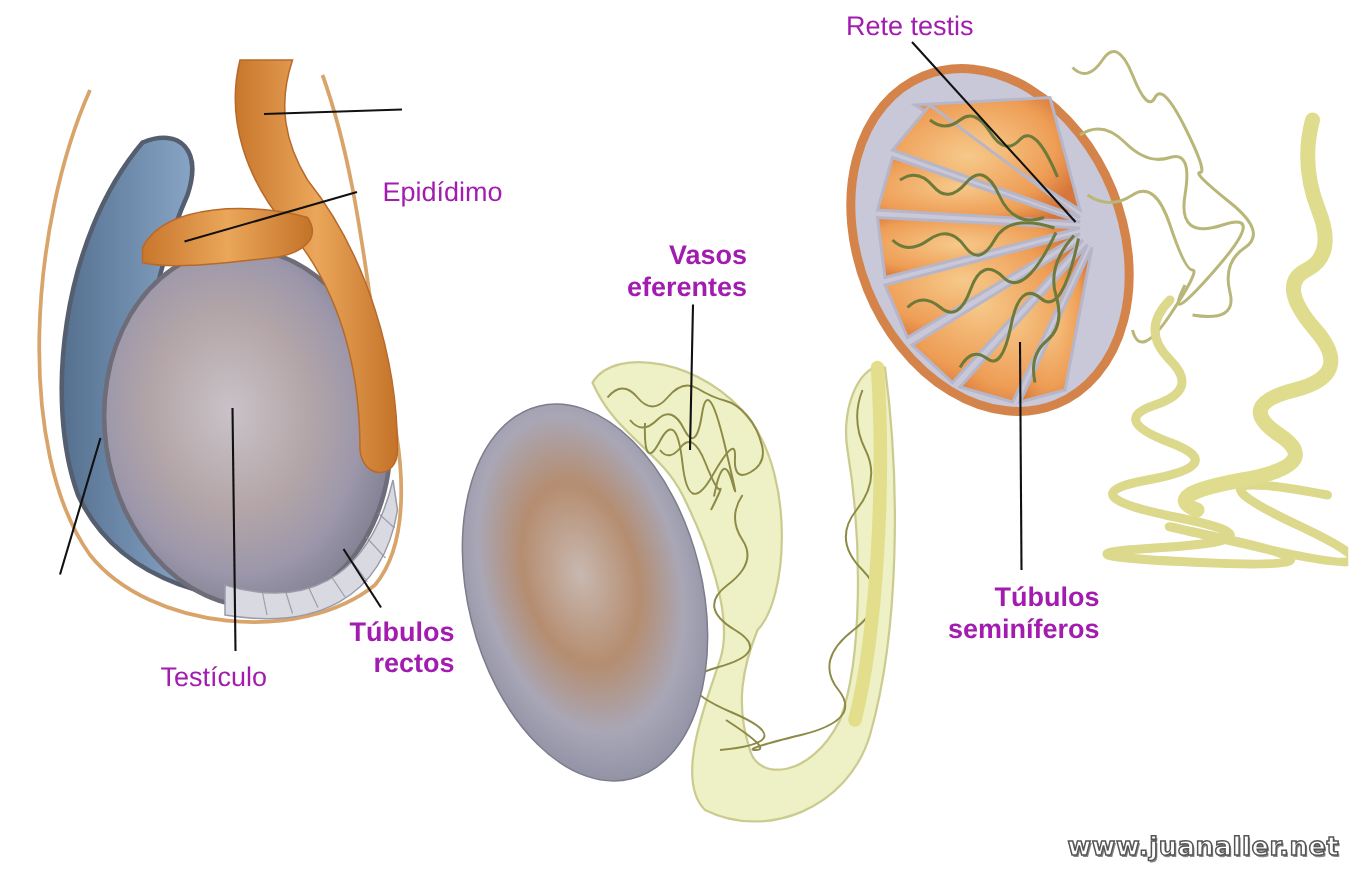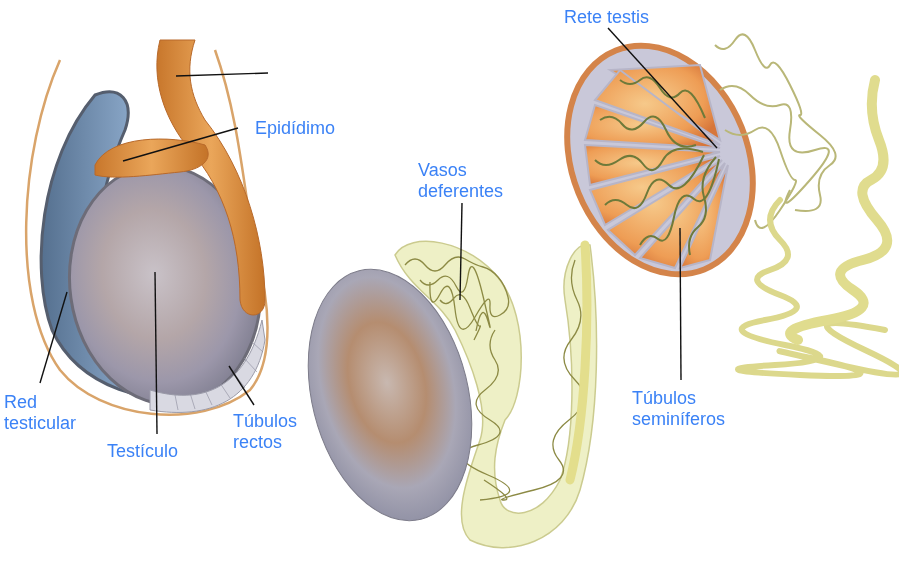--- a/index.html
+++ b/index.html
@@ -8,24 +8,24 @@
     width: 899px; height: 579px;
     background: #ffffff;
     overflow: hidden;
     font-family: "Liberation Sans", "DejaVu Sans", sans-serif;
   }
   svg.art { position: absolute; left: 0; top: 0; }
   .lbl {
     position: absolute;
     font-size: 18px;
     line-height: 21px;
-    color: #3b82f6;
+    color: #a21caf;
     white-space: nowrap;
   }
-  .lbl.center { text-align: left; }
+  .lbl.center { text-align: right; font-weight: bold; }
   .watermark {
     position: absolute;
     right: 6px; bottom: 4px;
     font-family: "DejaVu Sans", sans-serif;
     font-weight: bold;
     font-size: 17px;
     letter-spacing: 0.5px;
     color: #ffffff;
     -webkit-text-stroke: 1px #555555;
     text-shadow: 1px 1px 0 #888;
@@ -147,36 +147,33 @@
     </g>
     <g stroke="#111" stroke-width="1.4">
       <line x1="608" y1="28" x2="717" y2="148"></line>
       <line x1="680" y1="228" x2="681" y2="380"></line>
     </g>
   </svg>
 
   <div class="lbl" style="left:255px; top:118px;">
     <div>Epidídimo</div>
   </div>
-  <div class="lbl center" style="left:4px; top:392px;">
-    <div>Red</div>
-    <div>testicular</div>
-  </div>
   <div class="lbl" style="left:107px; top:441px;">
     <div>Testículo</div>
   </div>
   <div class="lbl center" style="left:233px; top:411px;">
     <div>Túbulos</div>
     <div>rectos</div>
   </div>
   <div class="lbl center" style="left:418px; top:160px;">
     <div>Vasos</div>
-    <div>deferentes</div>
+    <div>eferentes</div>
   </div>
   <div class="lbl" style="left:564px; top:7px;">
     <div>Rete testis</div>
   </div>
   <div class="lbl center" style="left:632px; top:388px;">
     <div>Túbulos</div>
     <div>seminíferos</div>
   </div>
 
+  <div class="watermark">www.juanaller.net</div>
 </div>
 
 </body></html>

